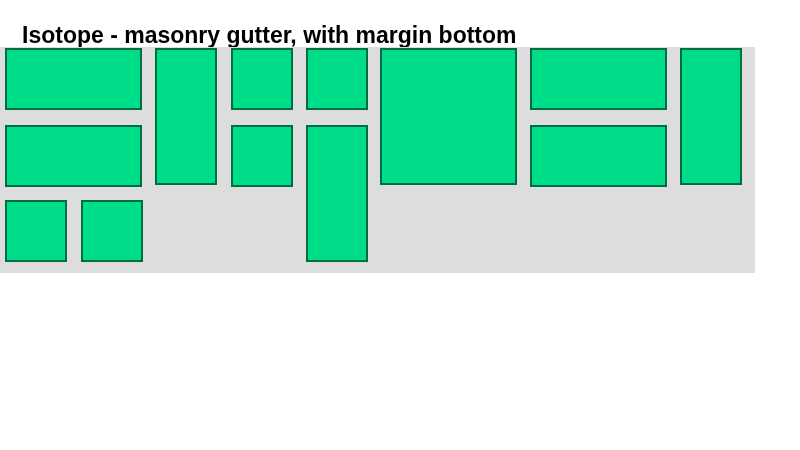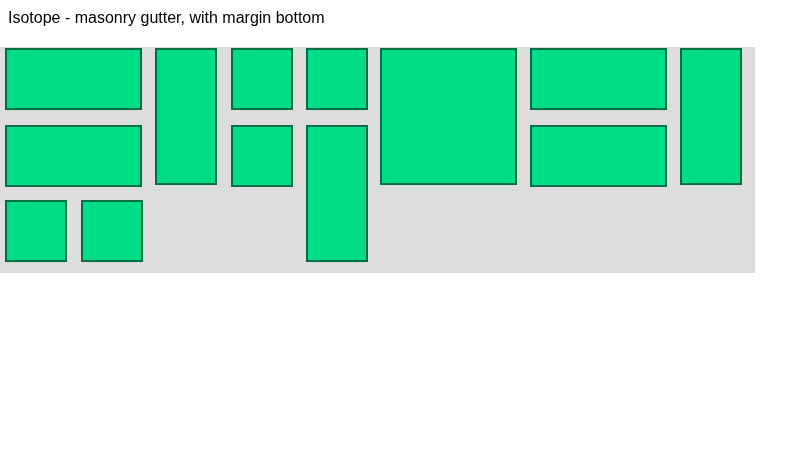--- a/index.html
+++ b/index.html
@@ -12,24 +12,24 @@
     position: relative;
     width: 800px;
     height: 450px;
     overflow: hidden;
     background: var(--page-bg, #ffffff);
   }
   .title {
     position: absolute;
     left: 8px;
     top: 8px;
-    margin: 0;
-    font-size: 16px;
+    margin: 14px;
+    font-size: 23px;
     line-height: 1.2;
-    font-weight: normal;
+    font-weight: bold;
     color: var(--title-color, #000000);
     font-family: "Liberation Sans", sans-serif;
     white-space: nowrap;
   }
   .grid {
     position: absolute;
     background: var(--grid-bg, #dddddd);
   }
   .grid-item {
     position: absolute;

